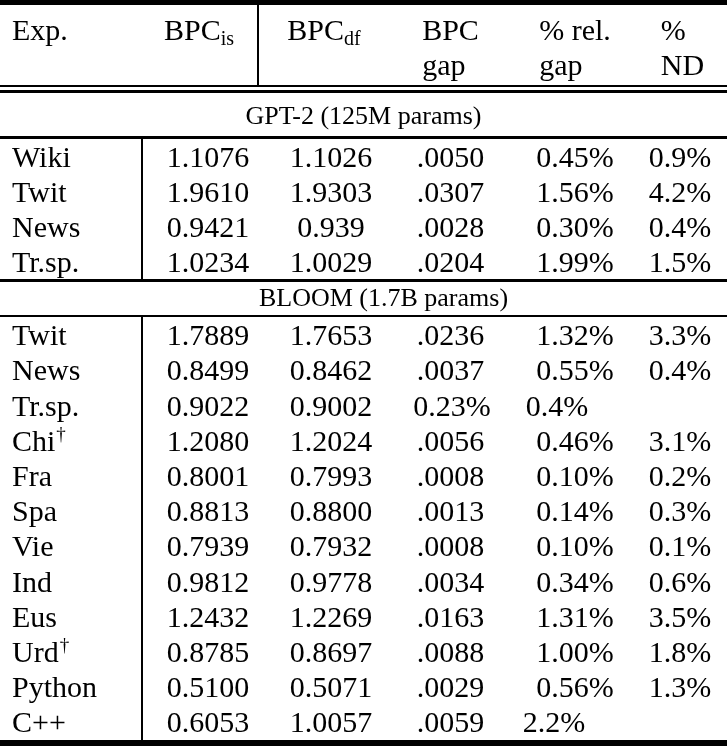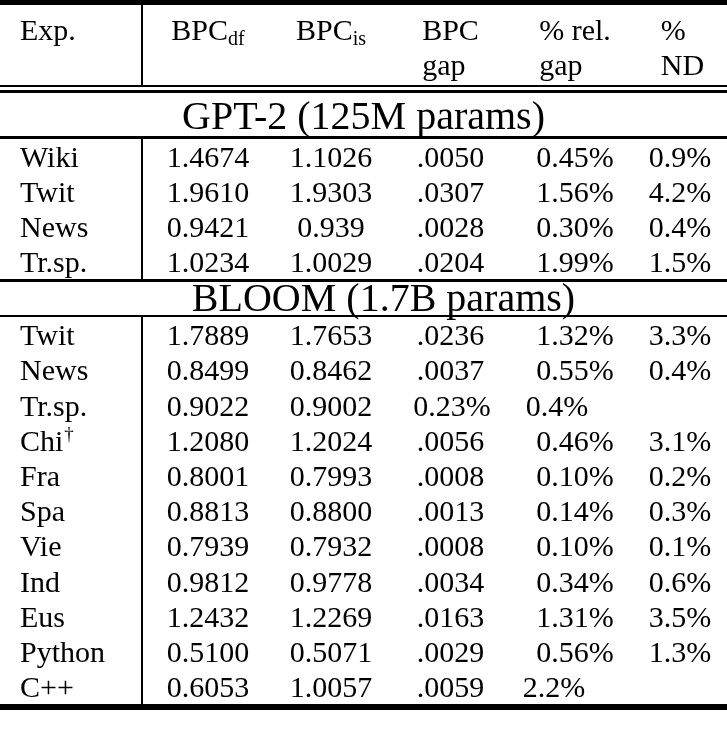--- a/index.html
+++ b/index.html
@@ -11,52 +11,52 @@
   
   .rule{height:2.5px;background:#000;}
   .rule-top{height:5px;}
   .rule-bottom{height:6px;}
   .rule-double{height:3px;background:#fff;border-top:2px solid #000;border-bottom:3px solid #000;}
   
   .header-row{display:flex;height:80px;font-size:30px;line-height:35px;}
   .header-row .cell{padding-top:7px;}
   .row{display:flex;height:35.2px;line-height:35.2px;font-size:30px;}
   .cell{box-sizing:border-box;}
-  .c1{width:141px;text-align:left;padding-left:20px;}
+  .c1{width:141px;text-align:left;padding-left:12px;}
   .c2{width:132px;border-left:2px solid #000;}
   .c3{width:116px;}
   .c4{width:123px;}
   .c5{width:126px;}
   .c6{width:89px;}
   .c2,.c3,.c4,.c5{text-align:center;}
   .row .c6{text-align:center;padding-right:5px;}
   .header-row .c6{text-align:center;}
   .hdr-block{display:inline-block;text-align:left;vertical-align:top;}
   .sub{font-size:20px;vertical-align:-5px;letter-spacing:0;}
   .sup{font-size:19px;position:relative;top:-11px;margin-left:1px;}
-  .section-title{text-align:center;font-size:40px;}
+  .section-title{text-align:center;font-size:26px;}
   .title-gpt2{height:43px;line-height:45px;}
   .title-bloom{height:33px;line-height:32px;padding-left:40px;}
 </style>
 </head>
 <body>
 
 <div class="page">
 
   <div class="rule rule-top"></div>
 
   <div class="header-row">
     <div class="cell c1">
       <span>Exp.</span>
     </div>
+    <div class="cell c3">
+      <span>BPC</span><span class="sub">is</span>
+    </div>
     <div class="cell c2">
       <span>BPC</span><span class="sub">df</span>
-    </div>
-    <div class="cell c3">
-      <span>BPC</span><span class="sub">is</span>
     </div>
     <div class="cell c4">
       <span class="hdr-block">
         <div>BPC</div>
         <div>gap</div>
       </span>
     </div>
     <div class="cell c5">
       <span class="hdr-block">
         <div>% rel.</div>
@@ -73,21 +73,21 @@
 
   <div class="rule-double"></div>
 
   <div class="section-title title-gpt2">GPT-2 (125M params)</div>
 
   <div class="rule"></div>
 
   <div>
   <div class="row">
     <div class="cell c1"><span>Wiki</span><span class="sup"></span></div>
-    <div class="cell c2">1.4674</div>
+    <div class="cell c2">1.1076</div>
     <div class="cell c3">1.1026</div>
     <div class="cell c4">.0050</div>
     <div class="cell c5">0.45%</div>
     <div class="cell c6">0.9%</div>
   </div>
 
   <div class="row">
     <div class="cell c1"><span>Twit</span><span class="sup"></span></div>
     <div class="cell c2">1.9610</div>
     <div class="cell c3">1.9303</div>
@@ -195,20 +195,28 @@
 
   <div class="row">
     <div class="cell c1"><span>Eus</span><span class="sup"></span></div>
     <div class="cell c2">1.2432</div>
     <div class="cell c3">1.2269</div>
     <div class="cell c4">.0163</div>
     <div class="cell c5">1.31%</div>
     <div class="cell c6">3.5%</div>
   </div>
 
+  <div class="row">
+    <div class="cell c1"><span>Urd</span><span class="sup">†</span></div>
+    <div class="cell c2">0.8785</div>
+    <div class="cell c3">0.8697</div>
+    <div class="cell c4">.0088</div>
+    <div class="cell c5">1.00%</div>
+    <div class="cell c6">1.8%</div>
+  </div>
 
   <div class="row">
     <div class="cell c1"><span>Python</span><span class="sup"></span></div>
     <div class="cell c2">0.5100</div>
     <div class="cell c3">0.5071</div>
     <div class="cell c4">.0029</div>
     <div class="cell c5">0.56%</div>
     <div class="cell c6">1.3%</div>
   </div>
 

